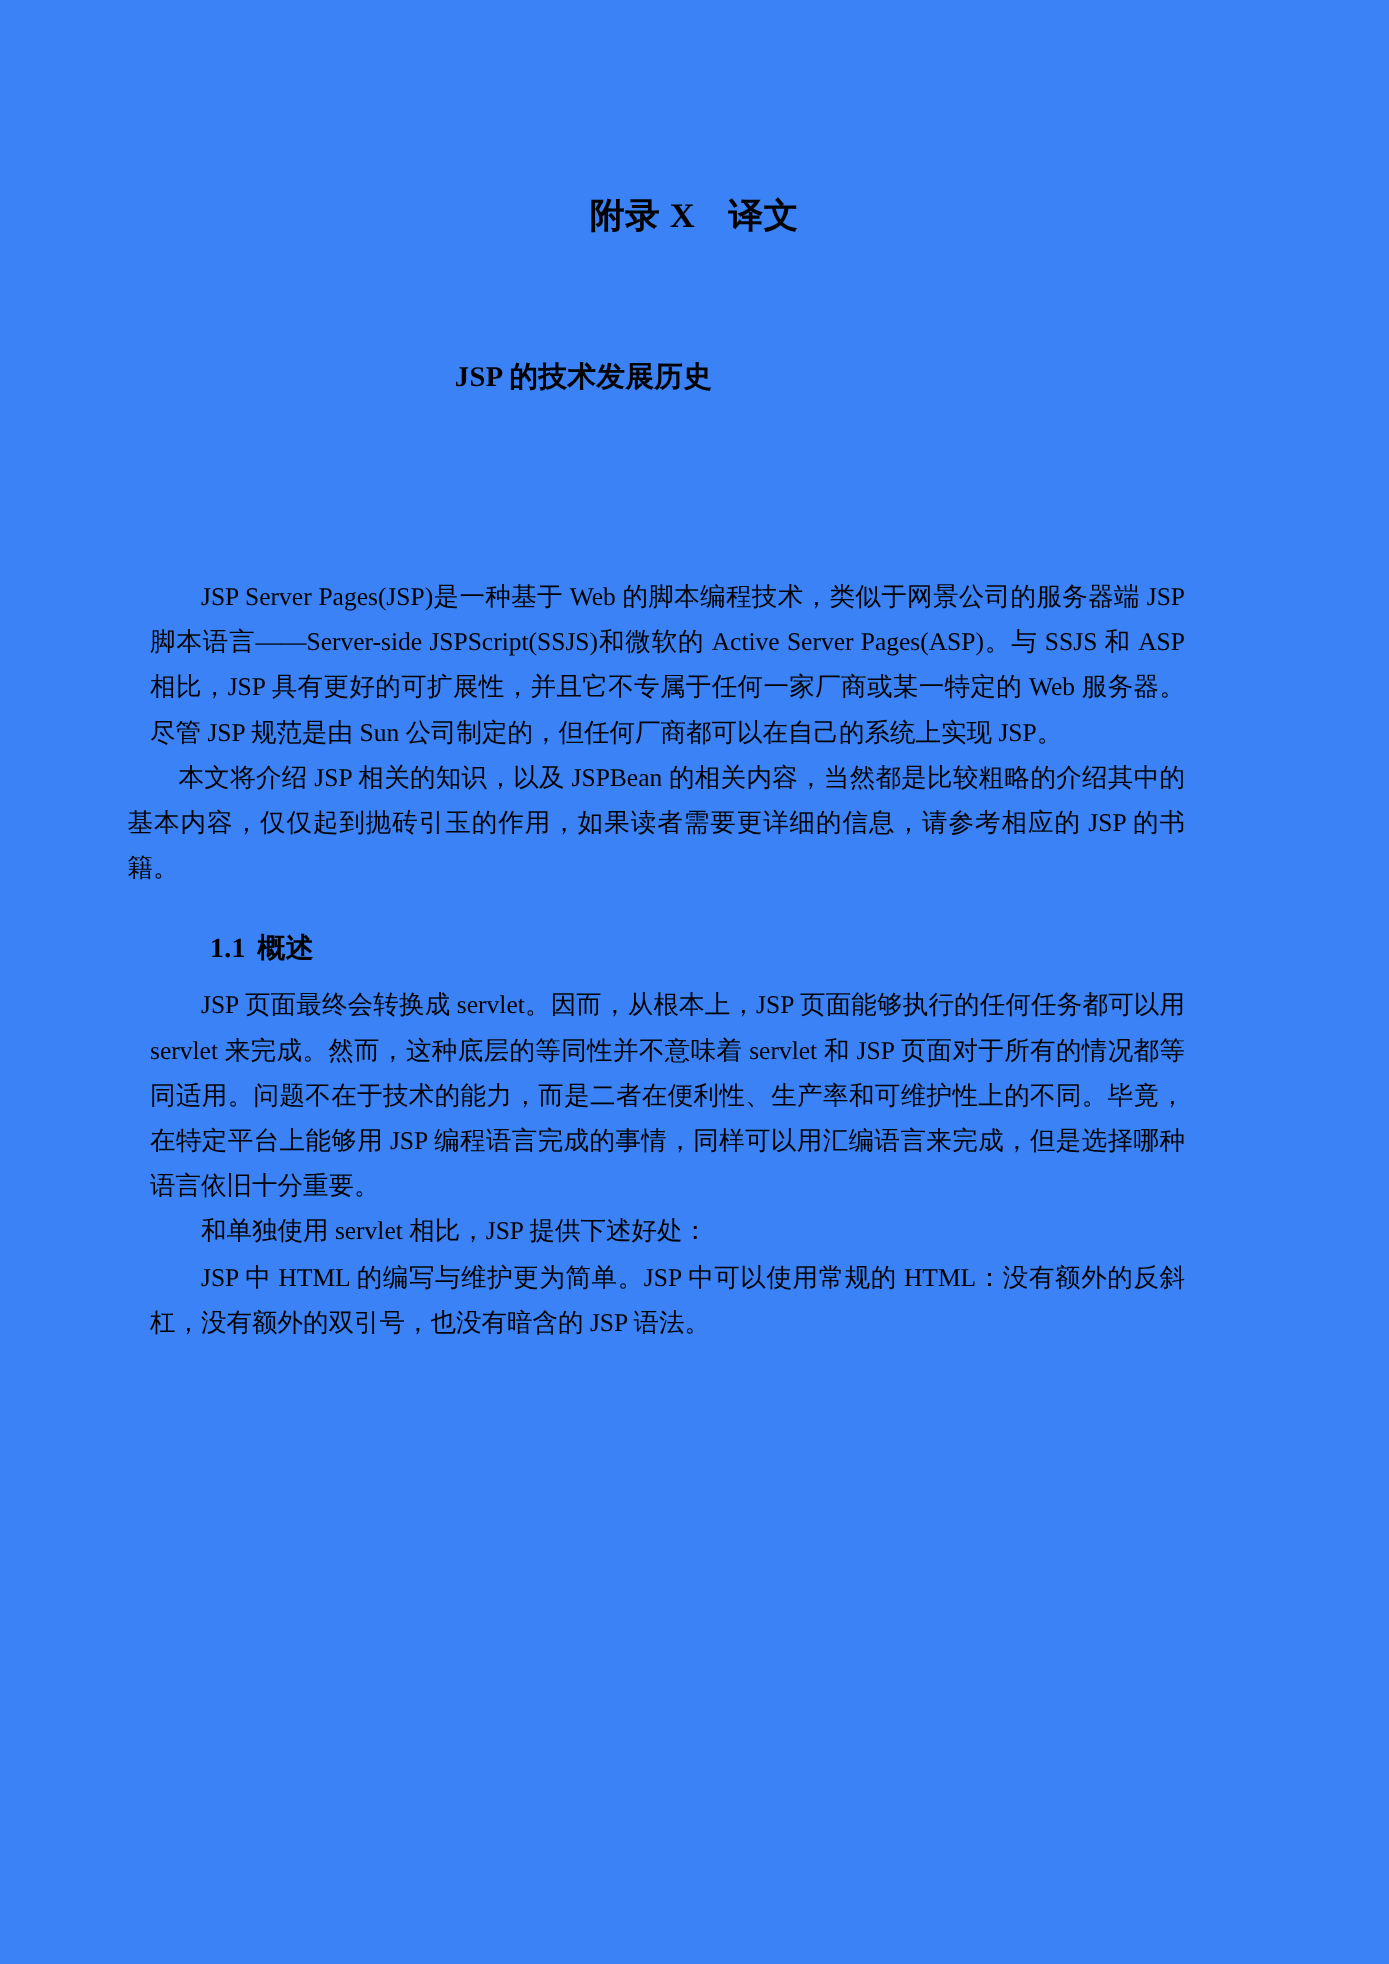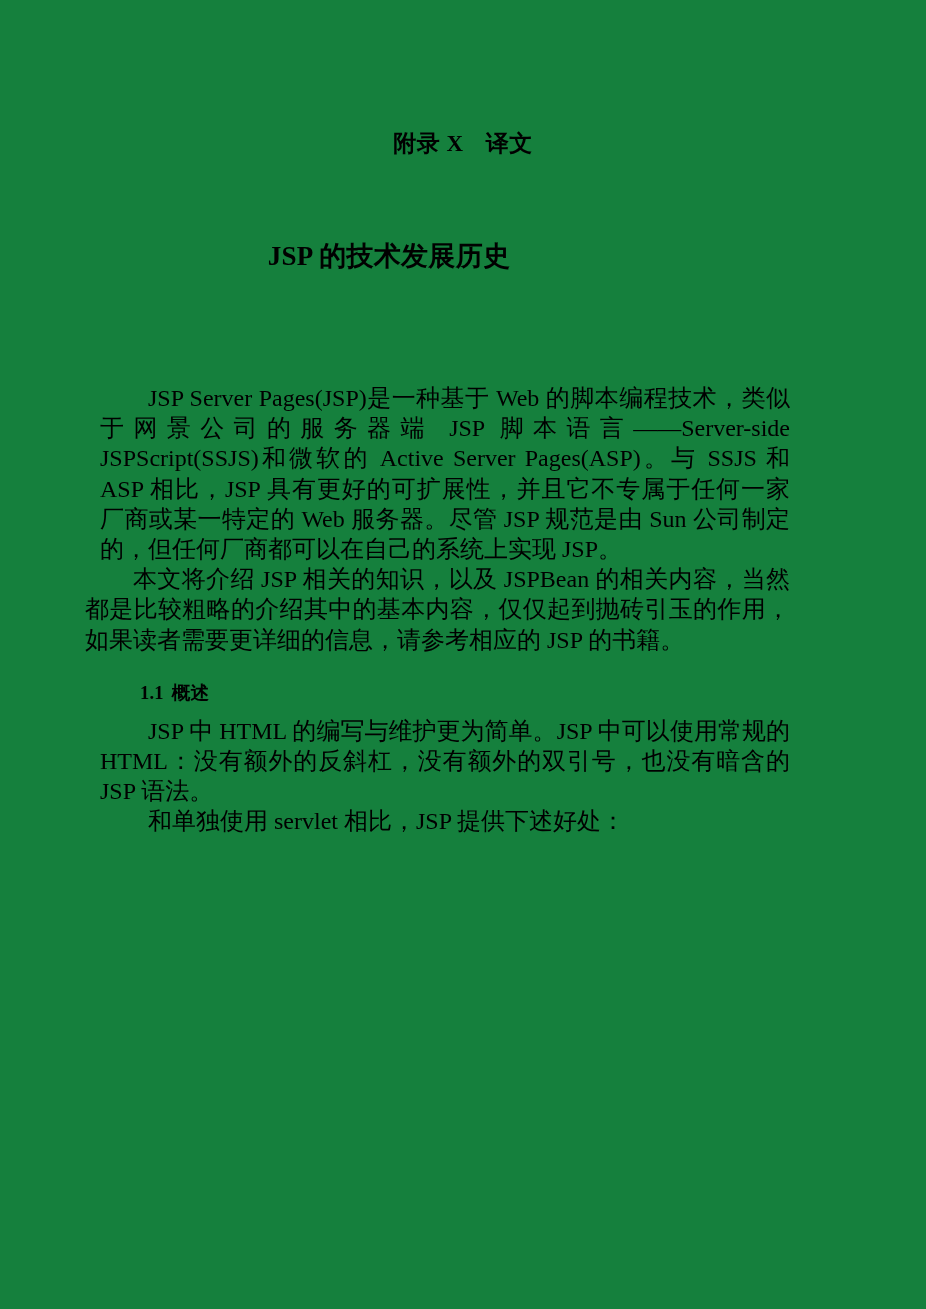--- a/index.html
+++ b/index.html
@@ -11,21 +11,21 @@
     width: 926px;
     height: 1309px;
     overflow: hidden;
     font-family: "Liberation Serif", "DejaVu Serif", serif;
     color: #000000;
   }
   .page {
     position: relative;
     width: 926px;
     height: 1309px;
-    background: #15803d;
+    background: #3b82f6;
   }
 
   
   .doc-title {
     position: absolute;
     top: 128px;
     left: 0;
     width: 926px;
     text-align: center;
     font-size: 23px;
@@ -33,35 +33,35 @@
     letter-spacing: 0.5px;
   }
   .doc-title .gap { display: inline-block; width: 22px; }
 
   .doc-subtitle {
     position: absolute;
     top: 238px;
     left: 0;
     width: 778px;
     text-align: center;
-    font-size: 27px;
+    font-size: 19px;
     font-weight: bold;
     letter-spacing: 0.3px;
   }
 
   
   .body-block {
     position: absolute;
     top: 383px;
     left: 100px;
     width: 690px;
   }
   p.para {
     margin: 0;
-    font-size: 24px;
+    font-size: 17px;
     line-height: 30.2px;
     text-align: justify;
     text-justify: inter-character;
     text-indent: 2em;
     word-break: break-word;
   }
   p.para.outdent {
     margin-left: -15px;
     width: 705px;
     font-family: Liberation Serif, serif;
@@ -95,18 +95,19 @@
 
   <div class="body-block">
 
     <p class="para">JSP Server Pages(JSP)是一种基于 Web 的脚本编程技术，类似于网景公司的服务器端 JSP 脚本语言——Server-side JSPScript(SSJS)和微软的 Active Server Pages(ASP)。与 SSJS 和 ASP 相比，JSP 具有更好的可扩展性，并且它不专属于任何一家厂商或某一特定的 Web 服务器。尽管 JSP 规范是由 Sun 公司制定的，但任何厂商都可以在自己的系统上实现 JSP。</p>
     <p class="para outdent">本文将介绍 JSP 相关的知识，以及 JSPBean 的相关内容，当然都是比较粗略的介绍其中的基本内容，仅仅起到抛砖引玉的作用，如果读者需要更详细的信息，请参考相应的 JSP 的书籍。</p>
 
     <div class="gap-before-sec"></div>
 
     <h2 class="sec-heading"><span class="num">1.1</span><span class="sp"></span><span>概述</span></h2>
 
+    <p class="para">JSP 页面最终会转换成 servlet。因而，从根本上，JSP 页面能够执行的任何任务都可以用 servlet 来完成。然而，这种底层的等同性并不意味着 servlet 和 JSP 页面对于所有的情况都等同适用。问题不在于技术的能力，而是二者在便利性、生产率和可维护性上的不同。毕竟，在特定平台上能够用 JSP 编程语言完成的事情，同样可以用汇编语言来完成，但是选择哪种语言依旧十分重要。</p>
+    <p class="para">和单独使用 servlet 相比，JSP 提供下述好处：</p>
     <p class="para">JSP 中 HTML 的编写与维护更为简单。JSP 中可以使用常规的 HTML：没有额外的反斜杠，没有额外的双引号，也没有暗含的 JSP 语法。</p>
-    <p class="para">和单独使用 servlet 相比，JSP 提供下述好处：</p>
 
   </div>
 
 </div>
 
 </body></html>

